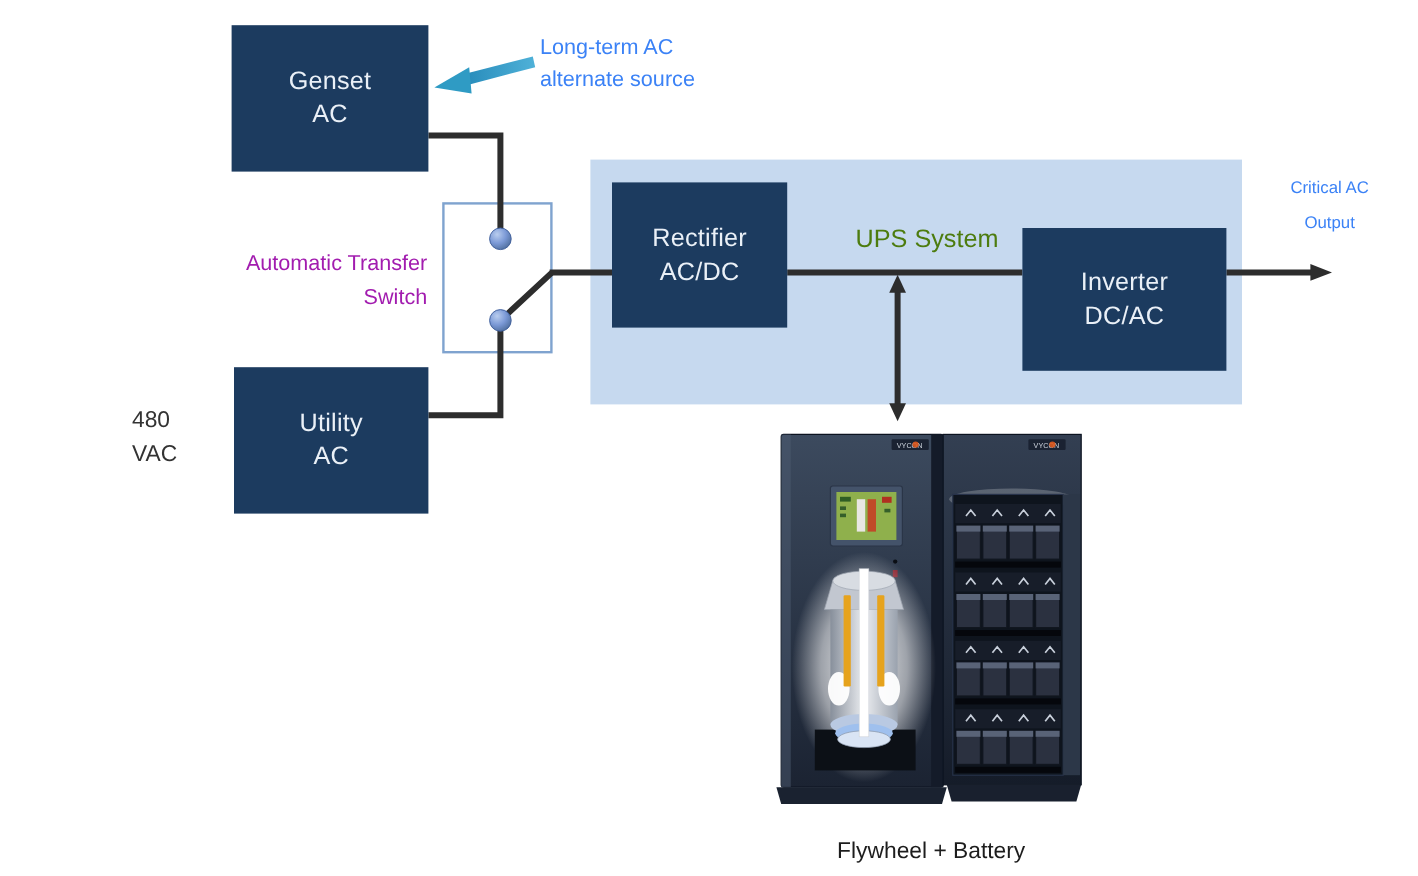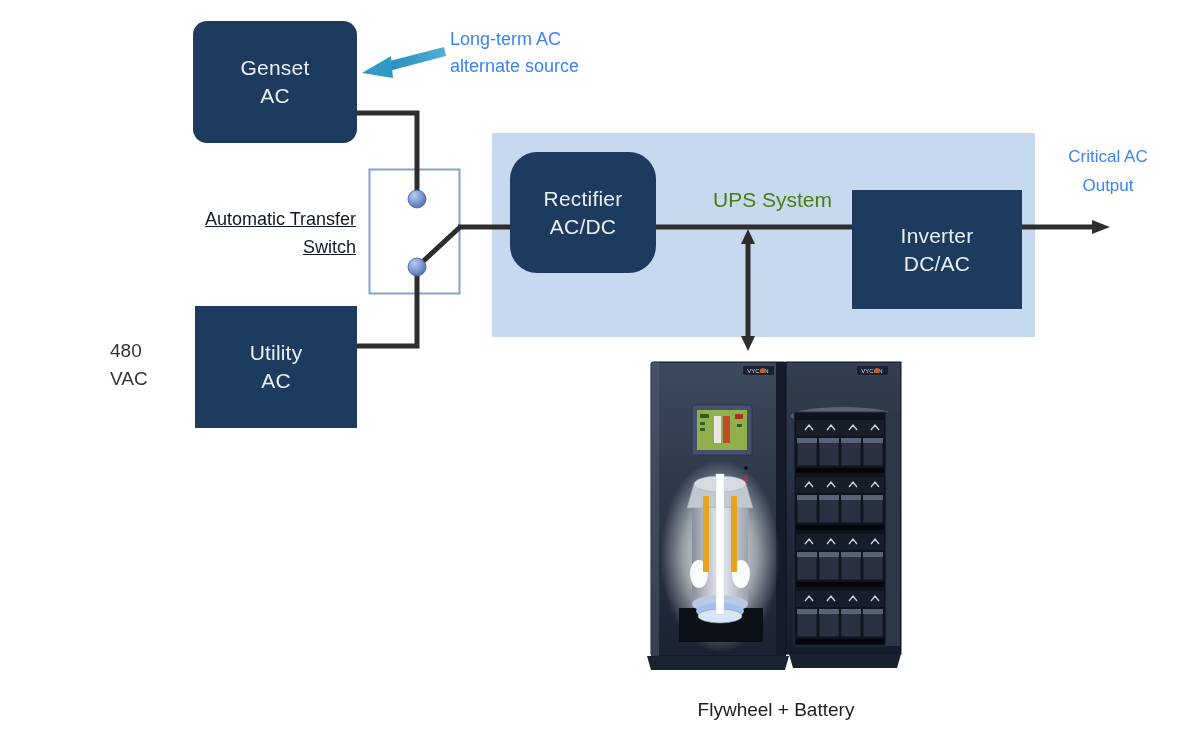--- a/index.html
+++ b/index.html
@@ -11,24 +11,24 @@
     position:absolute;background:#1c3b5f;color:#eaf0f7;
     display:flex;flex-direction:column;align-items:center;justify-content:center;
     font-size:21px;line-height:28px;letter-spacing:0.2px;z-index:3;
   }
   .label{position:absolute;color:#3b82f6;z-index:4;}
   .label .ln{display:block;}
   #ups-panel{position:absolute;left:492px;top:133px;width:543px;height:204px;background:#c6d9ef;z-index:1;}
   #wires{position:absolute;left:0;top:0;width:1182px;height:730px;z-index:2;}
   #equipment{position:absolute;left:645px;top:356px;width:262px;height:322px;z-index:2;}
   #longterm-label{left:450px;top:26px;font-size:18px;line-height:27px;text-align:left;}
-  #ats-label{left:166px;top:205px;width:190px;font-size:18px;line-height:28px;text-align:right;color:#0f172a;text-decoration:underline;}
+  #ats-label{left:166px;top:205px;width:190px;font-size:18px;line-height:28px;text-align:right;color:#a21caf;}
   #voltage-label{left:110px;top:337px;width:64px;font-size:19px;line-height:28px;color:#333;}
   #ups-system-label{left:690px;top:188px;width:165px;font-size:21px;text-align:center;color:#4d7c0f;z-index:4;}
-  #critical-label{left:1042px;top:142px;width:132px;font-size:17px;line-height:29px;text-align:center;}
+  #critical-label{left:1042px;top:142px;width:132px;font-size:14px;line-height:29px;text-align:center;}
   #equipment-caption{left:645px;top:684px;width:262px;font-size:19px;text-align:center;color:#1d1d1d;margin-top:15px;}
 </style>
 </head>
 <body>
 
 <div id="canvas">
 
   <div id="ups-panel"></div>
 
   <svg id="wires" viewBox="0 0 1182 730">
@@ -60,31 +60,31 @@
 
     <circle cx="417" cy="199" r="9" fill="url(#dotGrad)" stroke="#41609c" stroke-width="0.8"></circle>
     <circle cx="417" cy="267" r="9" fill="url(#dotGrad)" stroke="#41609c" stroke-width="0.8"></circle>
 
     <g>
       <polygon points="444,47 446,56 385,72 382,63" fill="url(#calloutGrad)"></polygon>
       <polygon points="362,73 391,56 393,78" fill="#2f9bc4"></polygon>
     </g>
   </svg>
 
-  <div class="node-box" style="left:193px;top:21px;width:164px;height:122px;border-radius:14px;">
+  <div class="node-box" style="left:193px;top:21px;width:164px;height:122px;">
     <span>Genset</span>
     <span>AC</span>
   </div>
 
   <div class="node-box" style="left:195px;top:306px;width:162px;height:122px;">
     <span>Utility</span>
     <span>AC</span>
   </div>
 
-  <div class="node-box" style="left:510px;top:152px;width:146px;height:121px;border-radius:27px;">
+  <div class="node-box" style="left:510px;top:152px;width:146px;height:121px;">
     <span>Rectifier</span>
     <span>AC/DC</span>
   </div>
 
   <div class="node-box" style="left:852px;top:151px;width:170px;height:119px;margin-top:39px;">
     <span>Inverter</span>
     <span>DC/AC</span>
   </div>
 
   <div class="label" id="longterm-label">

